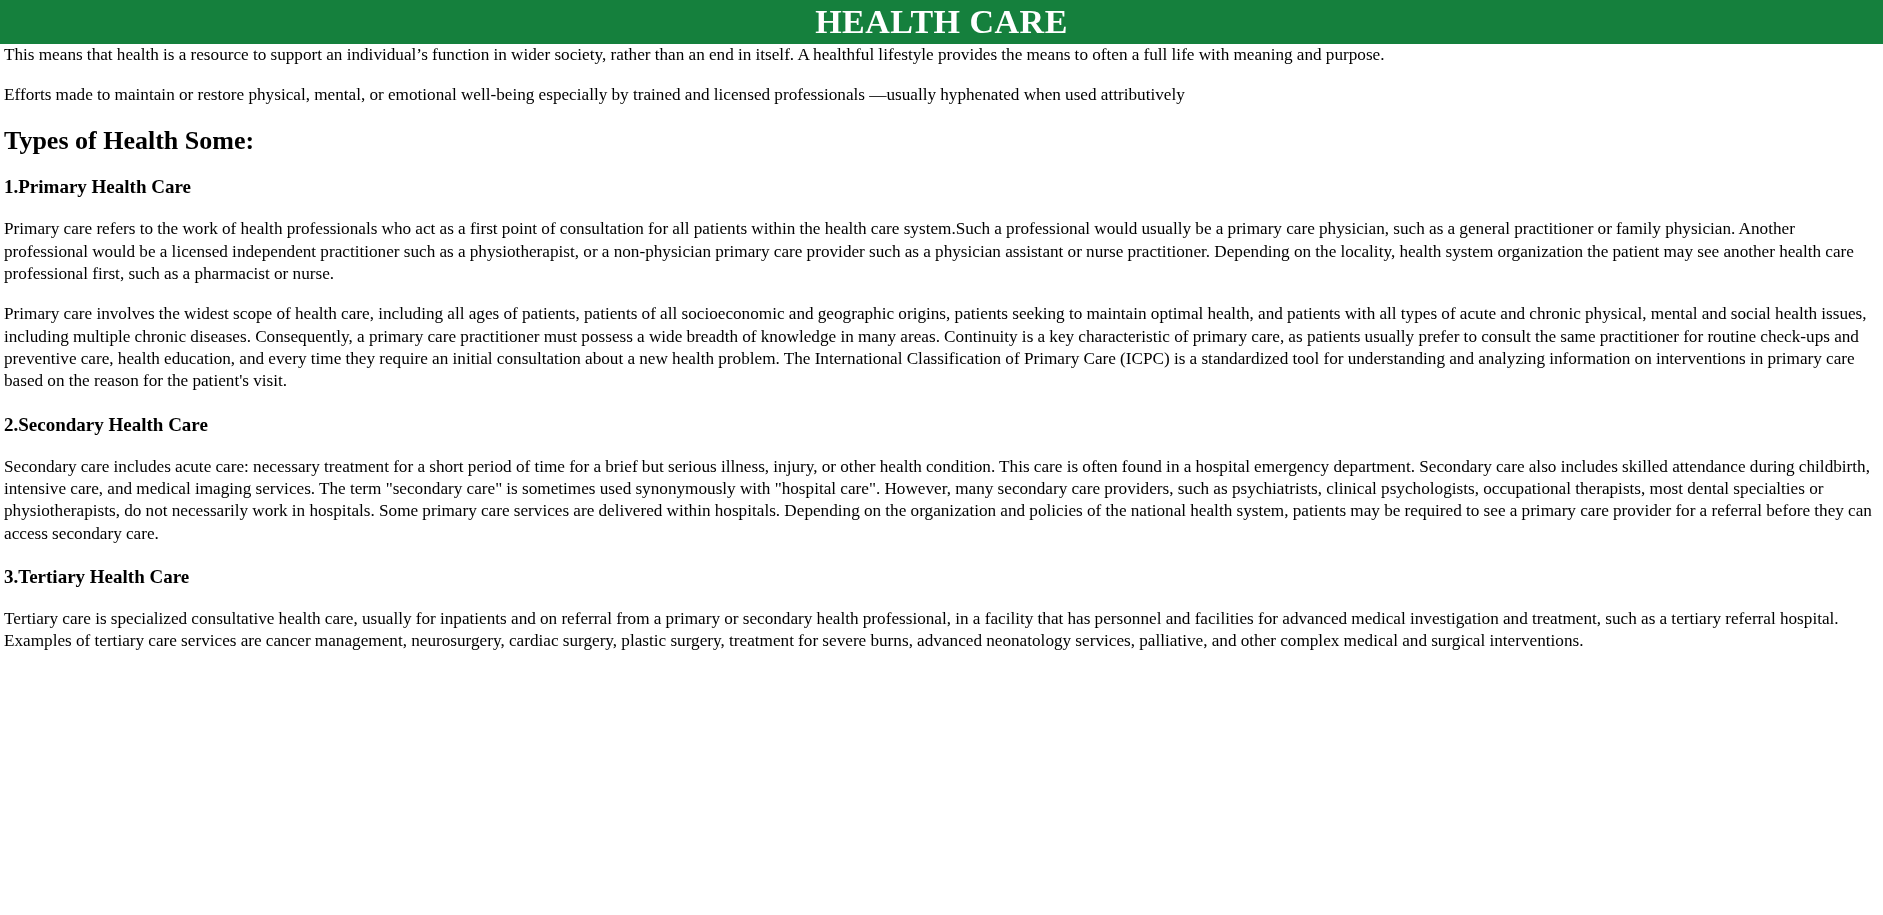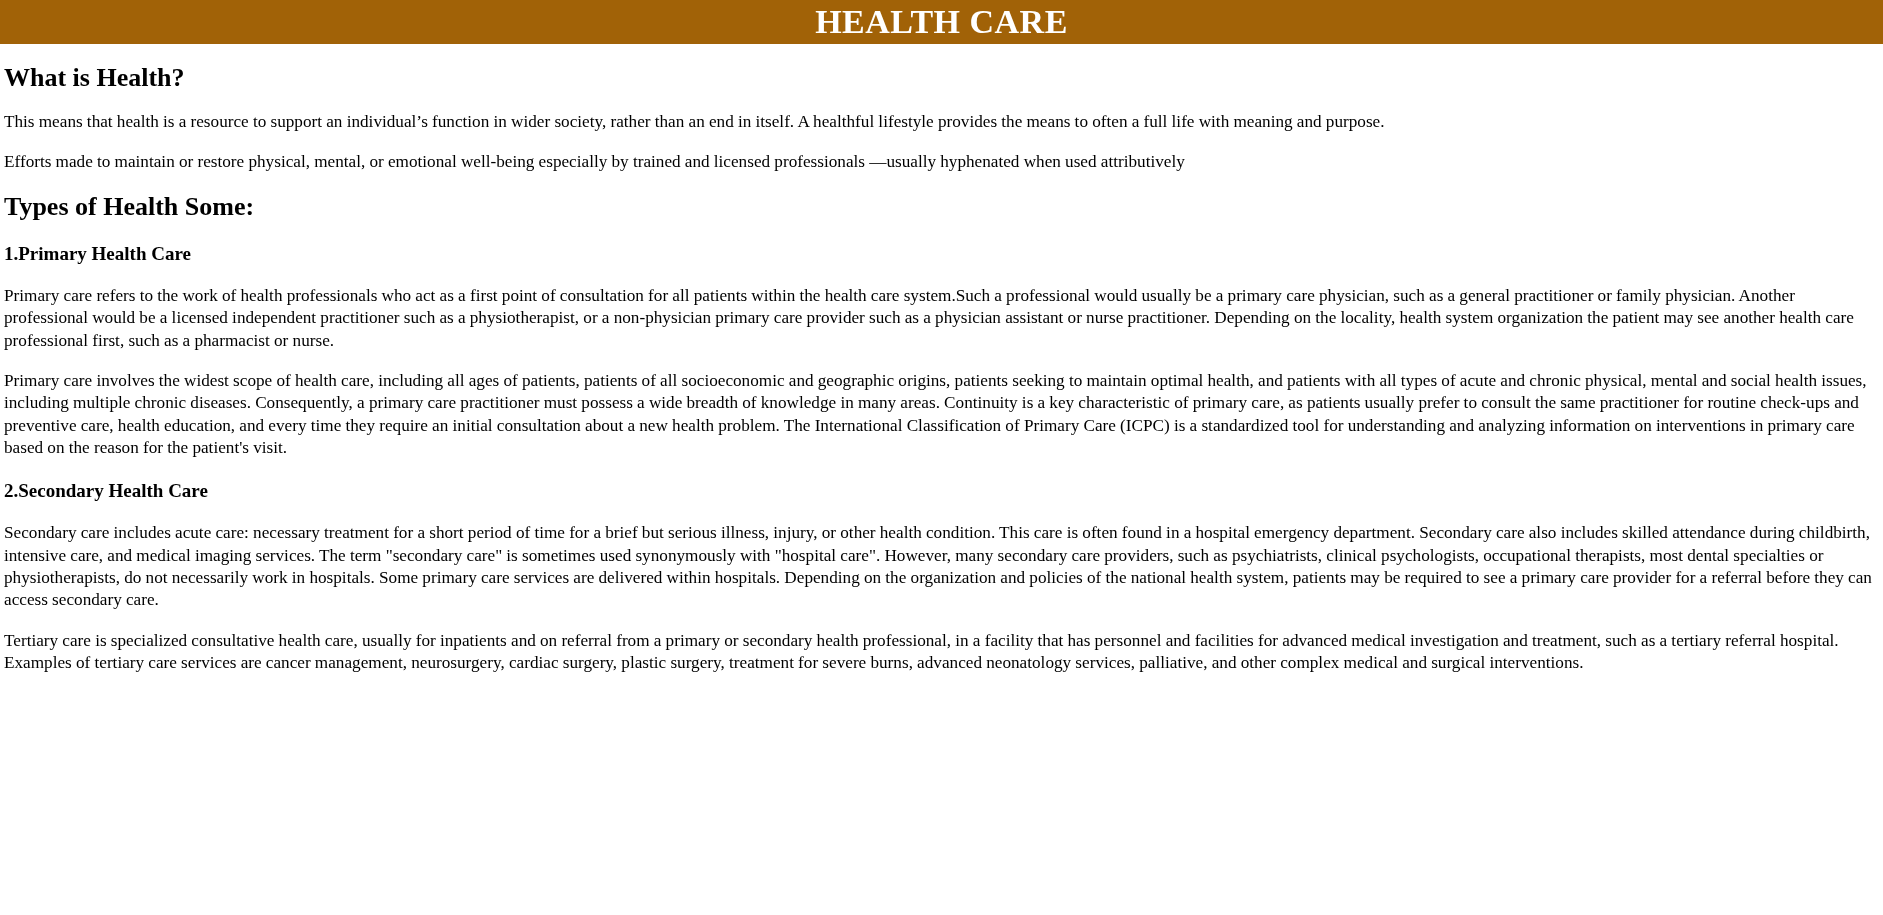--- a/index.html
+++ b/index.html
@@ -11,21 +11,21 @@
   body {
     width: 1883px;
     min-height: 915px;
     font-family: "Liberation Serif", "DejaVu Serif", serif;
     color: #000000;
     -webkit-font-smoothing: antialiased;
   }
 
   
   .page-header {
-    background: #a16207;
+    background: #15803d;
     width: 100%;
     height: 44px;
     display: flex;
     align-items: center;
     justify-content: center;
     overflow: hidden;
   }
   .page-header-title {
     color: #ffffff;
     font-family: "Liberation Serif", "DejaVu Serif", serif;
@@ -71,29 +71,29 @@
 </style>
 </head>
 <body>
 
 <header class="page-header">
   <h1 class="page-header-title">HEALTH CARE</h1>
 </header>
 
 <main class="content">
 
-  <h2 class="section-heading">What is Health?</h2>
   <p class="body-text">This means that health is a resource to support an individual’s function in wider society, rather than an end in itself. A healthful lifestyle provides the means to often a full life with meaning and purpose.</p>
 
   <p class="body-text">Efforts made to maintain or restore physical, mental, or emotional well-being especially by trained and licensed professionals —usually hyphenated when used attributively</p>
 
   <h2 class="section-heading">Types of Health Some:</h2>
 
   <h4 class="sub-heading">1.Primary Health Care</h4>
   <p class="body-text">Primary care refers to the work of health professionals who act as a first point of consultation for all patients within the health care system.Such a professional would usually be a primary care physician, such as a general practitioner or family physician. Another professional would be a licensed independent practitioner such as a physiotherapist, or a non-physician primary care provider such as a physician assistant or nurse practitioner. Depending on the locality, health system organization the patient may see another health care professional first, such as a pharmacist or nurse.</p>
   <p class="body-text">Primary care involves the widest scope of health care, including all ages of patients, patients of all socioeconomic and geographic origins, patients seeking to maintain optimal health, and patients with all types of acute and chronic physical, mental and social health issues, including multiple chronic diseases. Consequently, a primary care practitioner must possess a wide breadth of knowledge in many areas. Continuity is a key characteristic of primary care, as patients usually prefer to consult the same practitioner for routine check-ups and preventive care, health education, and every time they require an initial consultation about a new health problem. The International Classification of Primary Care (ICPC) is a standardized tool for understanding and analyzing information on interventions in primary care based on the reason for the patient's visit.</p>
 
   <h4 class="sub-heading">2.Secondary Health Care</h4>
   <p class="body-text">Secondary care includes acute care: necessary treatment for a short period of time for a brief but serious illness, injury, or other health condition. This care is often found in a hospital emergency department. Secondary care also includes skilled attendance during childbirth, intensive care, and medical imaging services. The term "secondary care" is sometimes used synonymously with "hospital care". However, many secondary care providers, such as psychiatrists, clinical psychologists, occupational therapists, most dental specialties or physiotherapists, do not necessarily work in hospitals. Some primary care services are delivered within hospitals. Depending on the organization and policies of the national health system, patients may be required to see a primary care provider for a referral before they can access secondary care.</p>
 
+  <h4 class="sub-heading">3.Tertiary Health Care</h4>
   <p class="body-text">Tertiary care is specialized consultative health care, usually for inpatients and on referral from a primary or secondary health professional, in a facility that has personnel and facilities for advanced medical investigation and treatment, such as a tertiary referral hospital. Examples of tertiary care services are cancer management, neurosurgery, cardiac surgery, plastic surgery, treatment for severe burns, advanced neonatology services, palliative, and other complex medical and surgical interventions.</p>
 
 </main>
 
 </body></html>

